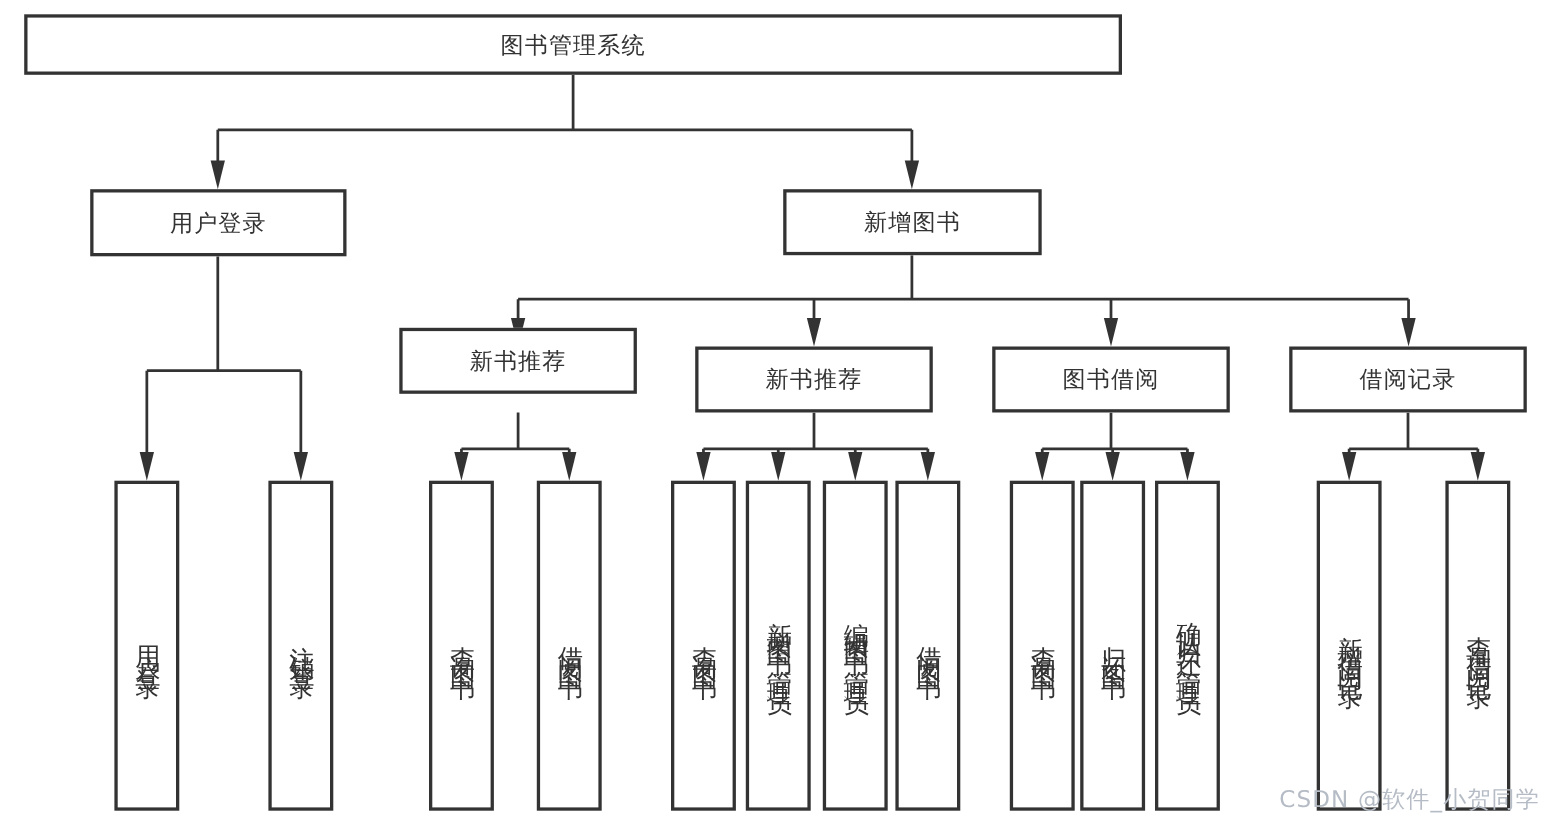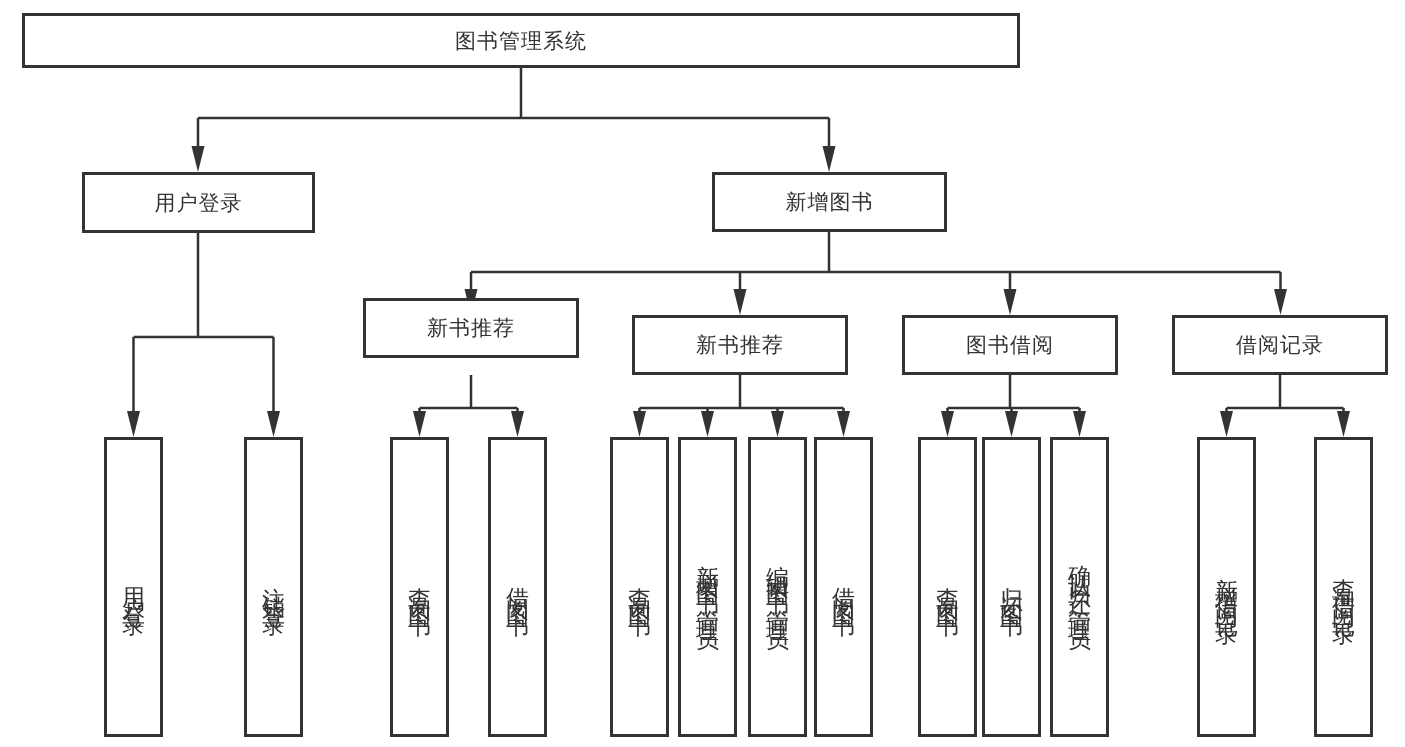--- a/index.html
+++ b/index.html
@@ -180,14 +180,15 @@
     <span class="vtext">确认归还（管理员）</span>
   </div>
 
   <div class="vbox v-g5a">
     <span class="vtext">新增借阅记录</span>
   </div>
   <div class="vbox v-g5b">
     <span class="vtext">查询借阅记录</span>
   </div>
 
+  <div id="watermark">CSDN @软件_小贺同学</div>
 
 </div>
 
 </body></html>

